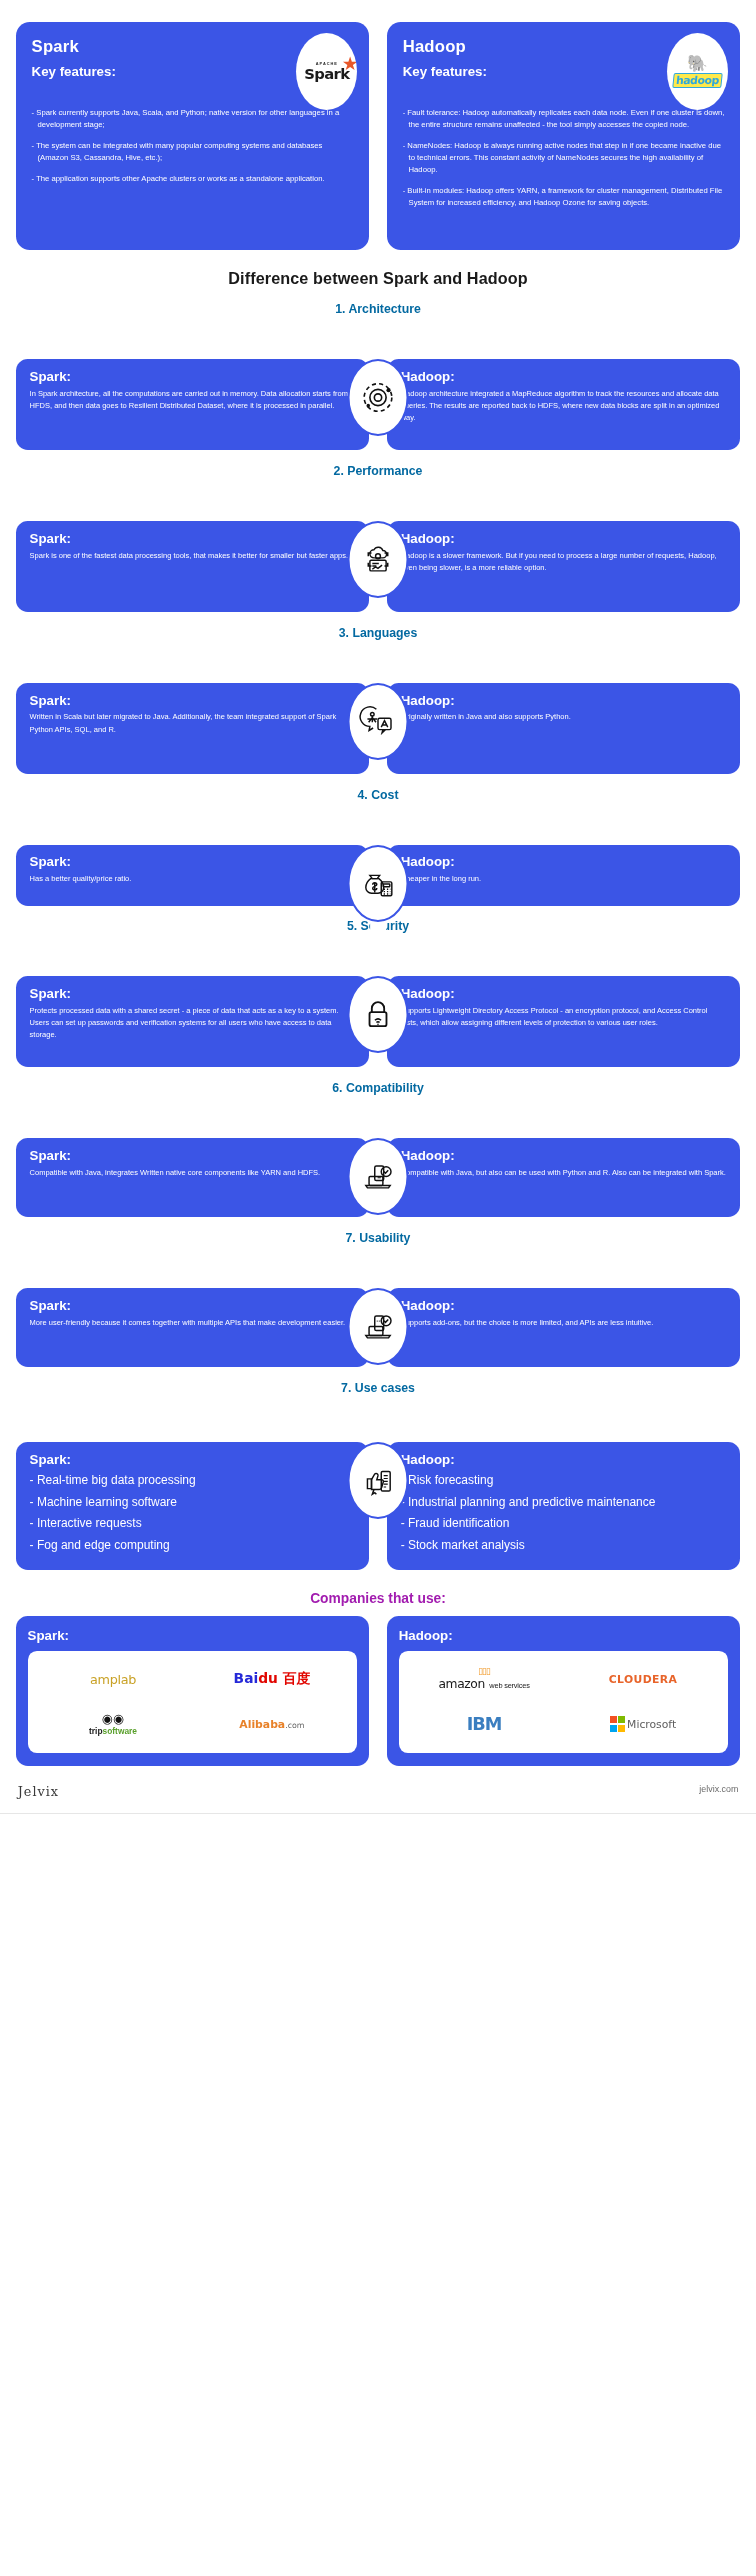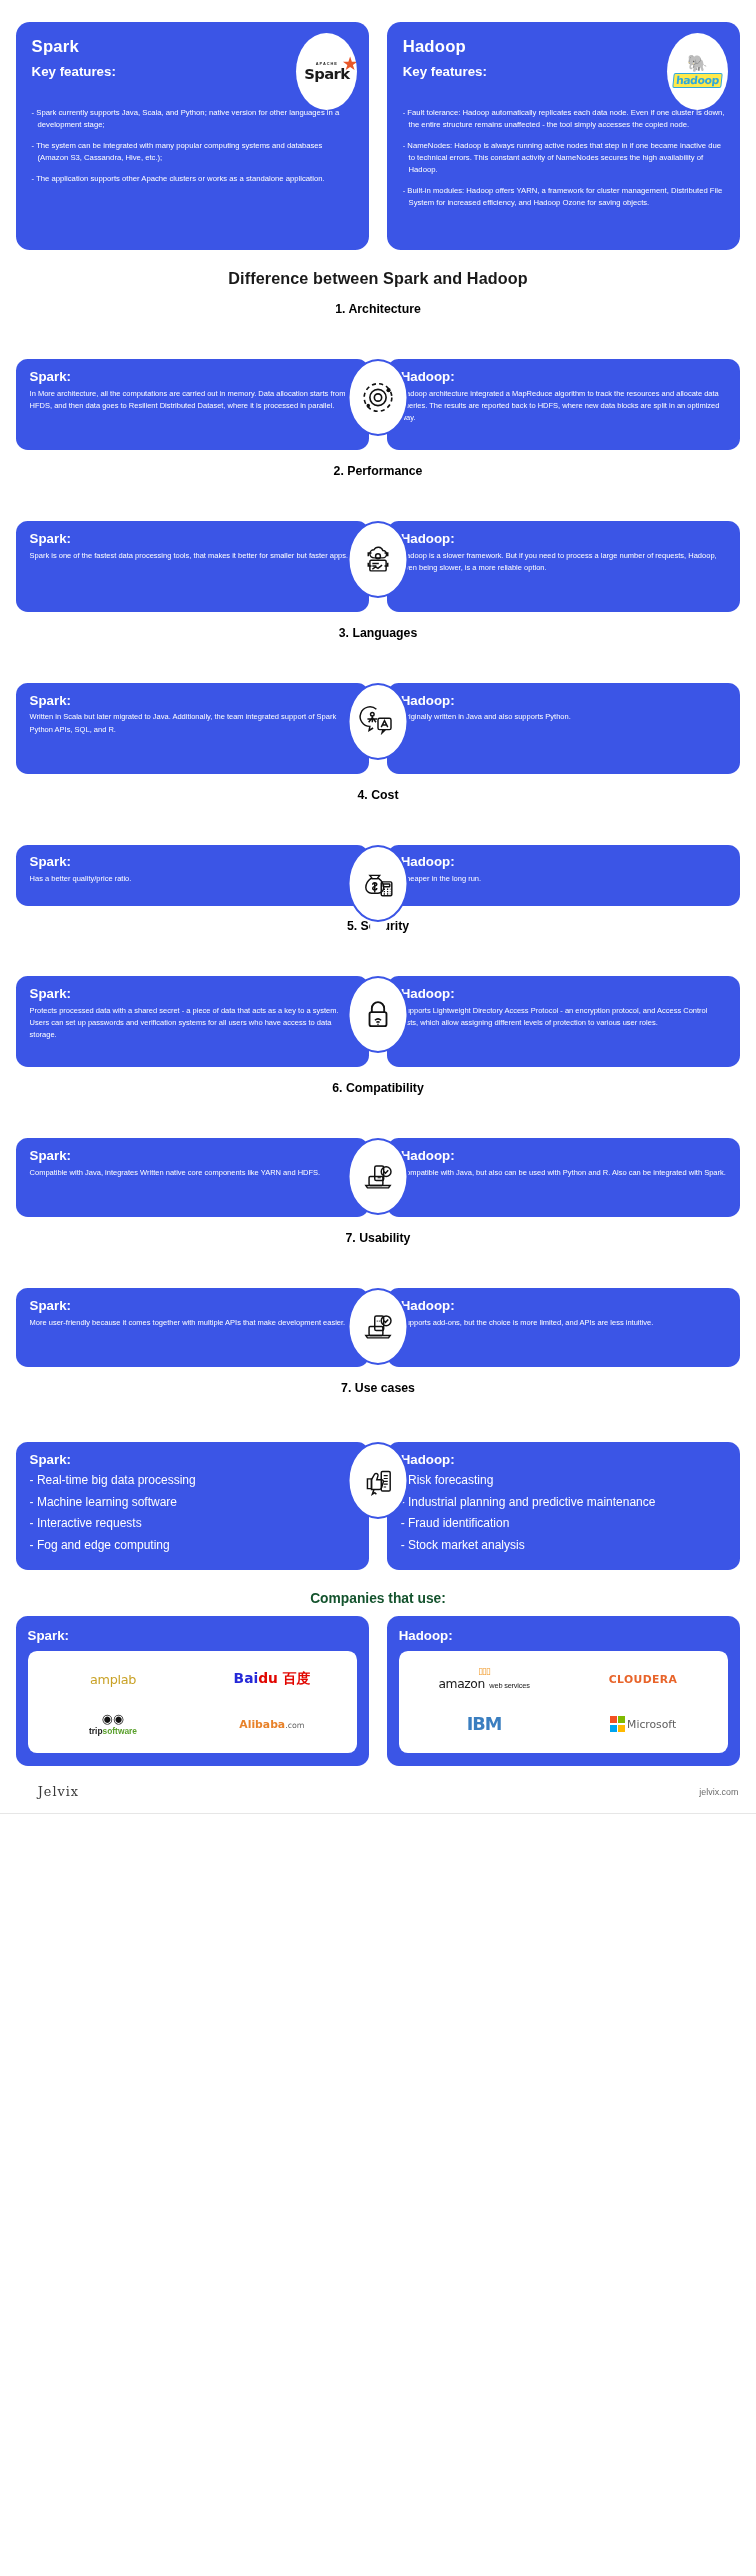--- a/index.html
+++ b/index.html
@@ -94,21 +94,21 @@
     margin: 19.7px 0 0 0;
     letter-spacing: 0.1px;
   }
 
   
   .section { margin-top: 13.8px; }
   .section-title {
     text-align: center;
     font-size: 12.3px;
     font-weight: bold;
-    color: #000000;
+    color: #0369a1;
     margin-bottom: 5.9px;
   }
   .compare-wrap {
     position: relative;
     padding: 0 15.8px;
   }
   .compare-row {
     display: flex;
     gap: 17.7px;
     position: relative;
@@ -164,21 +164,21 @@
     width: 15.8px;
     background: #ffffff;
     z-index: 2;
   }
 
   
   .companies-title {
     text-align: center;
     font-size: 13.8px;
     font-weight: bold;
-    color: #14532d;
+    color: #a21caf;
     margin: 21.7px 0 9.8px 0;
   }
   .companies-row {
     display: flex;
     gap: 17.7px;
     padding: 0 15.8px;
   }
   .company-card {
     flex: 1 1 0;
     background: #3B55E6;
@@ -233,23 +233,21 @@
   .lg-ms .q1 { background: #F25022; }
   .lg-ms .q2 { background: #7FBA00; }
   .lg-ms .q3 { background: #00A4EF; }
   .lg-ms .q4 { background: #FFB900; }
   .lg-ms .mstext { font-size: 10.8px; color: #5E5E5E; font-family:"DejaVu Sans", sans-serif; }
 
   
   .footer {
     display: flex;
     justify-content: space-between;
-    align-items: center;
     padding: 17.7px 17.7px 13.8px 17.7px;
-    margin-left: 20px;
   }
   .footer .brand {
     font-size: 12.8px;
     color: #3a3a3a;
     font-family: "DejaVu Serif", serif;
     letter-spacing: 1px;
   }
   .footer .site {
     font-size: 8.9px;
     color: #6b6b6b;
@@ -313,21 +311,21 @@
           <ellipse cx="24" cy="24" rx="17" ry="17" stroke-dasharray="5 4"></ellipse>
           <circle cx="24" cy="24" r="10"></circle>
           <circle cx="24" cy="24" r="4.5"></circle>
           <circle cx="37" cy="15" r="2.6" fill="#111" stroke="none"></circle>
           <circle cx="12" cy="34" r="2.2" fill="#111" stroke="none"></circle>
         </svg>
       </div>
       <div class="compare-row" style="margin-top:43px;">
         <div class="cmp-card">
           <div class="cmp-name">Spark:</div>
-          <div class="cmp-body">In More architecture, all the computations are carried out in memory. Data allocation starts from HFDS, and then data goes to Resilient Distributed Dataset, where it is processed in parallel.</div>
+          <div class="cmp-body">In Spark architecture, all the computations are carried out in memory. Data allocation starts from HFDS, and then data goes to Resilient Distributed Dataset, where it is processed in parallel.</div>
         </div>
         <div class="cmp-card">
           <div class="cmp-name">Hadoop:</div>
           <div class="cmp-body">Hadoop architecture integrated a MapReduce algorithm to track the resources and allocate data queries. The results are reported back to HDFS, where new data blocks are split in an optimized way.</div>
         </div>
       </div>
     </div>
   </div>
 
   <div class="section">

